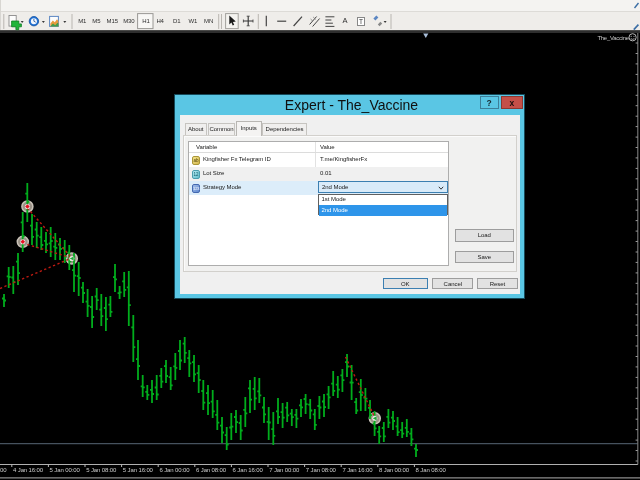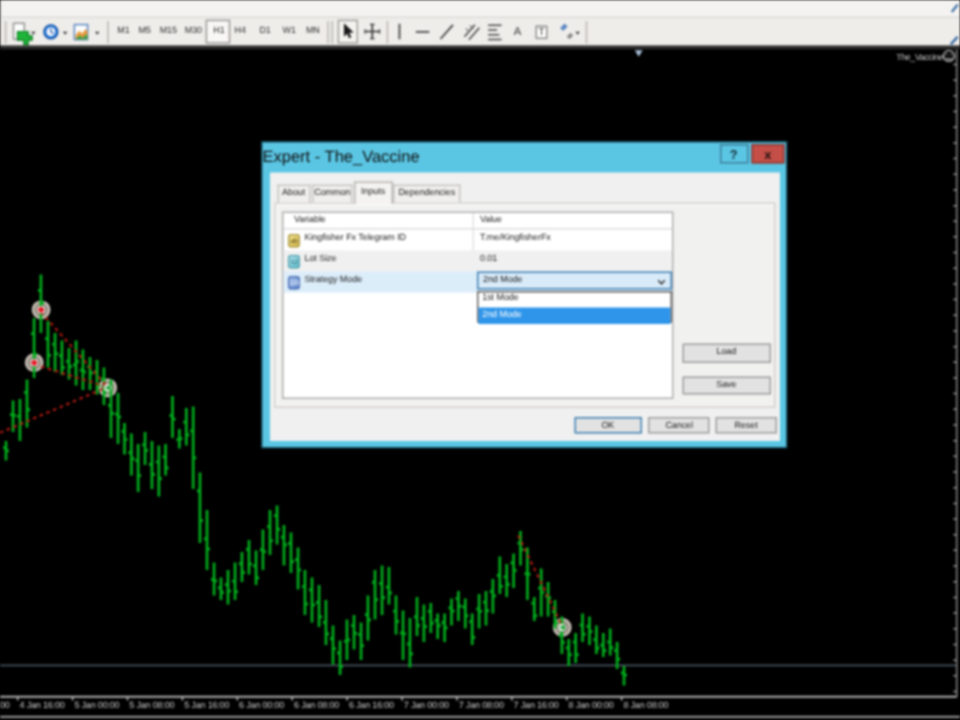--- a/index.html
+++ b/index.html
@@ -126,21 +126,21 @@
 <span style="position:absolute;left:123.2px;top:5.5px">M30</span>
 <span style="position:absolute;left:142.2px;top:5.5px">H1</span>
 <span style="position:absolute;left:156.4px;top:5.5px">H4</span>
 <span style="position:absolute;left:173px;top:5.5px">D1</span>
 <span style="position:absolute;left:188.4px;top:5.5px">W1</span>
 <span style="position:absolute;left:204px;top:5.5px">MN</span>
 <span style="position:absolute;left:342.5px;top:4px;font-size:7.5px">A</span>
 <span style="position:absolute;left:356.5px;top:4.5px;font-size:6.5px;border:0.9px solid #888;background:#fff;padding:0 1.5px;line-height:7.5px">T</span>
 </div>
 <div style="position:absolute;left:175px;top:95px;width:349px;height:202.5px;background:#5ac6e4;box-shadow:0 0 0 1px #164a5a;font-size:6px;letter-spacing:-0.05px;color:#1a1a1a">
- <div style="position:absolute;left:0;top:0;width:353px;height:20px;text-align:left;font-size:11px;letter-spacing:0;line-height:21px;color:#101010">Expert - The_Vaccine</div>
+ <div style="position:absolute;left:0;top:0;width:353px;height:20px;text-align:center;font-size:14px;letter-spacing:0;line-height:21px;color:#101010">Expert - The_Vaccine</div>
  <div style="position:absolute;left:304.5px;top:0.8px;width:19px;height:13.6px;border:1px solid #3d7f99;text-align:center;font-size:8.5px;font-weight:bold;line-height:13px;color:#15272e">?</div>
  <div style="position:absolute;left:325.8px;top:0.8px;width:22px;height:13.6px;border:1px solid #8e3730;background:#c44f48;text-align:center;font-size:8.5px;font-weight:bold;line-height:13px;color:#1d0f0e">x</div>
  <div style="position:absolute;left:4.5px;top:20px;width:340px;height:178.5px;background:#f0f0f0">
 
   <div style="position:absolute;left:3.5px;top:19.5px;width:333.5px;height:137px;background:#f1f1f0;border:1px solid #d2d0cc;box-shadow:inset 1px 1px 0 #fbfbfb"></div>
   <div style="position:absolute;left:5.5px;top:8px;width:21.5px;height:11.5px;border:1px solid #c6c4c0;border-bottom:none;background:#f0efee;text-align:center;line-height:11px">About</div>
   <div style="position:absolute;left:28.5px;top:8px;width:27px;height:11.5px;border:1px solid #c6c4c0;border-bottom:none;background:#f0efee;text-align:center;line-height:11px">Common</div>
   <div style="position:absolute;left:82.5px;top:8px;width:45px;height:11.5px;border:1px solid #c6c4c0;border-bottom:none;background:#f0efee;text-align:center;line-height:11px">Dependencies</div>
   <div style="position:absolute;left:56px;top:6px;width:26.5px;height:14.5px;border:1px solid #b8b6b2;border-bottom:none;background:#f4f3f2;text-align:center;line-height:13px">Inputs</div>
 

